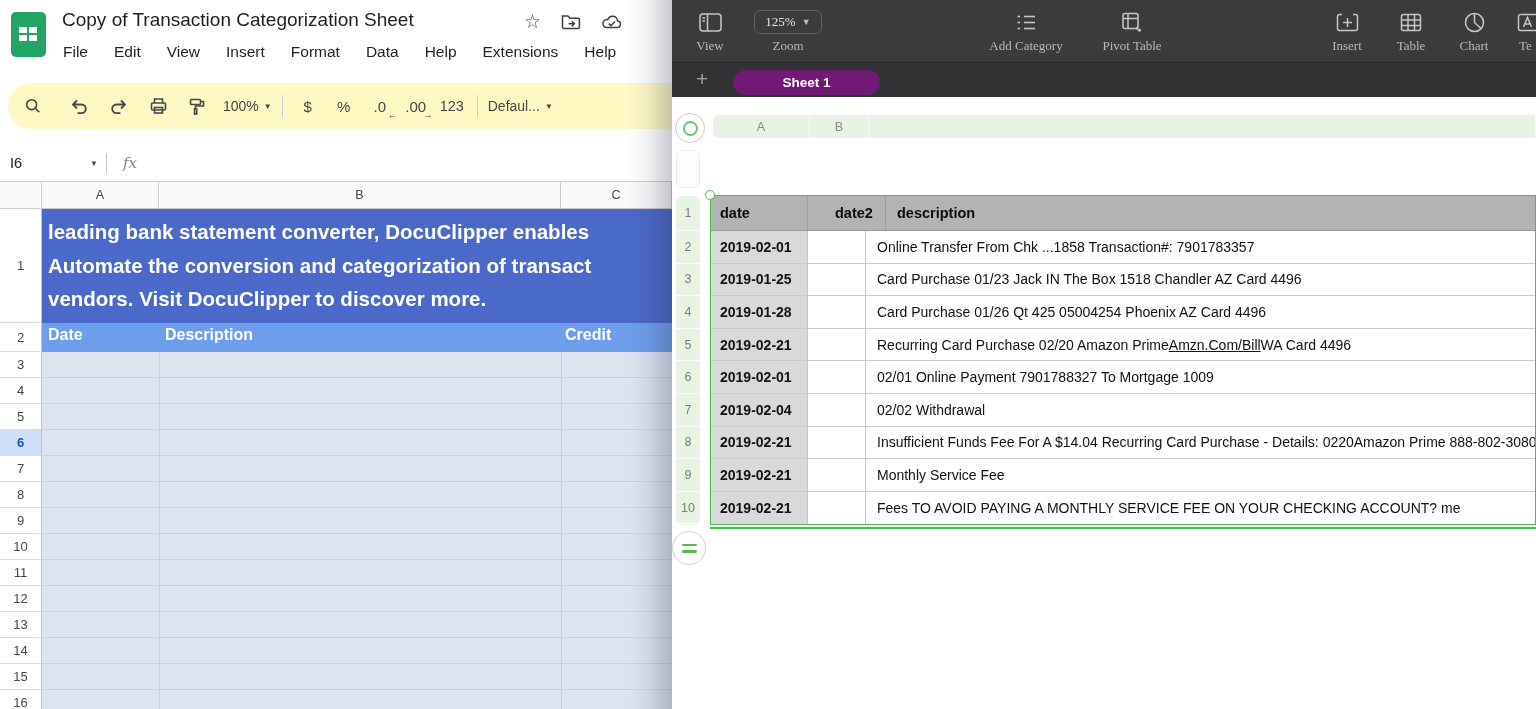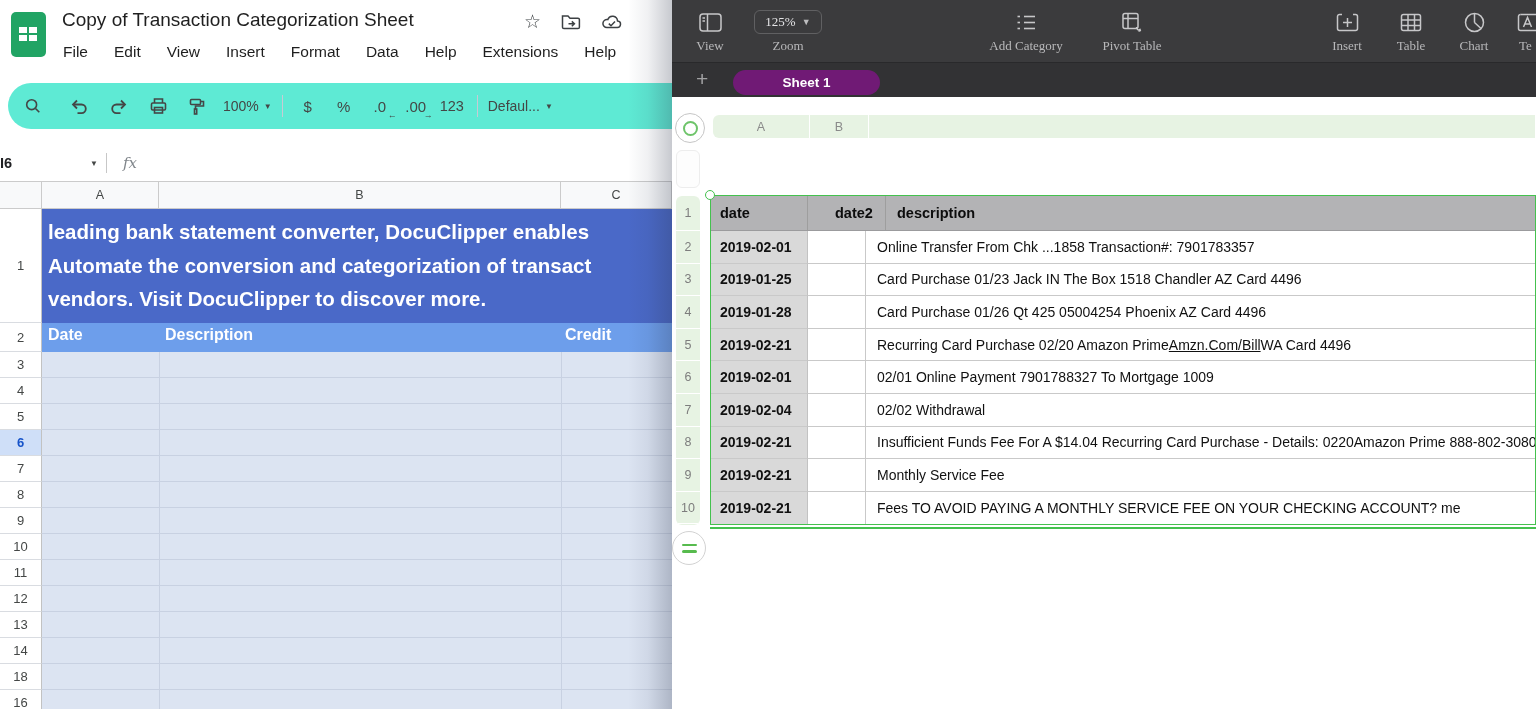--- a/index.html
+++ b/index.html
@@ -8,27 +8,27 @@
 
   
   .gs { position:absolute; left:0; top:0; width:672px; height:709px; background:#fff; z-index:1; }
   .gs-logo { position:absolute; left:11px; top:12px; width:35px; height:45px; background:#21a464; border-radius:5px; }
   .gs-logo .grid { position:absolute; left:8px; top:15px; width:19px; height:16px; }
   .gs-logo .grid div { position:absolute; background:#fff; }
   .gs-title { position:absolute; left:62px; top:9px; font-size:19px; color:#1f1f1f; white-space:nowrap; }
   .gs-title-icons { position:absolute; top:10px; left:524px; display:flex; gap:20px; align-items:center; color:#3c4043; }
   .gs-menu { position:absolute; left:63px; top:43px; display:flex; gap:26px; font-size:15.5px; color:#1f1f1f; }
   .gs-menu div { cursor:default; }
-  .gs-toolbar { position:absolute; left:8px; top:83px; width:664px; height:46px; background:#5eead4; border-radius:23px 0 0 23px; display:flex; align-items:center; color:#444746; font-size:14px; }
+  .gs-toolbar { position:absolute; left:8px; top:83px; width:664px; height:46px; background:#fef9c3; border-radius:23px 0 0 23px; display:flex; align-items:center; color:#444746; font-size:14px; }
   .tb-item { display:flex; align-items:center; justify-content:center; height:30px; min-width:30px; border-radius:4px; margin:0 3px; position:relative; }
   .tb-sep { width:1px; height:22px; background:#c7cbd4; margin:0 7px; }
   .caret { font-size:8px; color:#444746; margin-left:5px; }
   .tb-sub { position:absolute; font-size:9px; bottom:1px; right:-2px; }
   .gs-namerow { position:absolute; left:0; top:146px; width:672px; height:34px; display:flex; align-items:center; }
-  .gs-namebox { width:96px; font-size:14.5px; color:#202124;font-weight:bold; }
+  .gs-namebox { width:96px; padding-left:10px; font-size:14.5px; color:#202124; }
   .gs-fx { font-family:"DejaVu Serif", serif; font-style:italic; color:#80868b; font-size:15px; margin-left:16px; }
   .nb-sep { width:1px; height:20px; background:#c7c7c7; margin-left:8px; }
 
   .gs-grid { position:absolute; left:0; top:181px; width:672px; height:528px; }
   .gs-corner { position:absolute; left:0; top:0; width:42px; height:28px; background:#f8f9fa; border:1px solid #cbcbcb; border-left:none; }
   .gs-colhead { position:absolute; left:42px; top:0; height:28px; display:flex; }
   .gs-colhead .col { border-top:1px solid #cbcbcb; border-right:1px solid #cbcbcb; border-bottom:1px solid #cbcbcb; background:#f8f9fa; color:#444746; font-size:12.5px; display:flex; align-items:center; justify-content:center; }
   .gs-gutter { position:absolute; left:0; top:28px; width:42px; }
   .gs-gutter .rn { width:42px; border-right:1px solid #c2c2c2; border-bottom:1px solid #d9dce1; background:#fff; color:#444746; font-size:13px; display:flex; align-items:center; justify-content:center; }
   .rn.h114 { height:114px; } .rn.h29 { height:29px; } .rn.h26 { height:26px; }
@@ -200,21 +200,21 @@
         <div class="rn h26">5</div>
         <div class="rn h26 sel">6</div>
         <div class="rn h26">7</div>
         <div class="rn h26">8</div>
         <div class="rn h26">9</div>
         <div class="rn h26">10</div>
         <div class="rn h26">11</div>
         <div class="rn h26">12</div>
         <div class="rn h26">13</div>
         <div class="rn h26">14</div>
-        <div class="rn h26">18</div>
+        <div class="rn h26">15</div>
         <div class="rn h26">16</div>
       </div>
       <div class="gs-body">
         <div class="gs-banner">
           <div>leading bank statement converter, DocuClipper enables</div>
           <div>Automate the conversion and categorization of transact</div>
           <div>vendors. Visit DocuClipper to discover more.</div>
         </div>
         <div class="gs-hdr2">
           <span style="left:6px;">Date</span>

